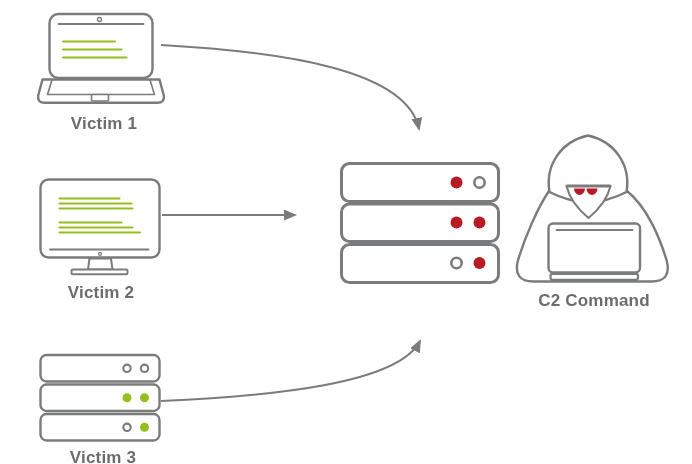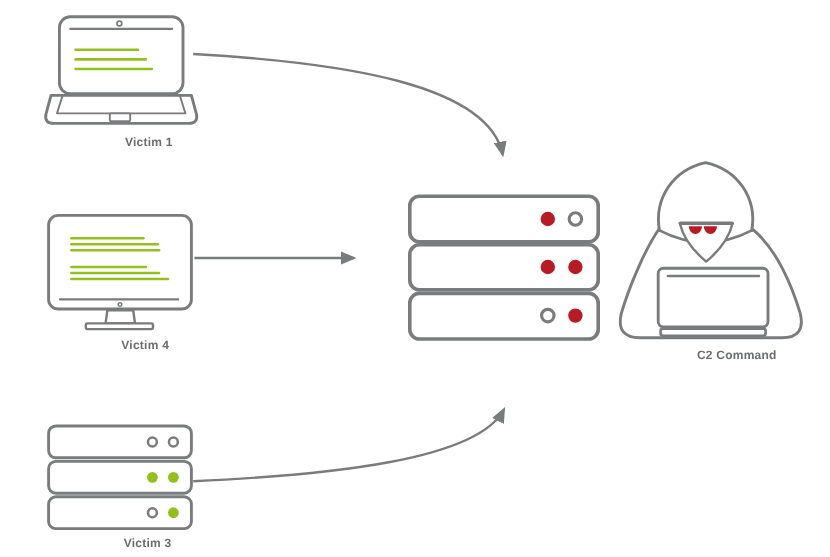--- a/index.html
+++ b/index.html
@@ -3,21 +3,21 @@
 <meta charset="utf-8">
 <style>
   html,body{margin:0;padding:0;background:#ffffff;}
   .stage{
     position:relative;width:692px;height:464px;background:#ffffff;overflow:hidden;
     font-family:"Liberation Sans", sans-serif;
   }
   .stage svg{position:absolute;left:0;top:0;}
   .node-label{
     position:absolute;transform:translateX(-50%);white-space:nowrap;
-    font-size:10px;font-weight:bold;letter-spacing:.2px;color:var(--label-color,#6b6c6e);margin-left:20px;
+    font-size:17px;font-weight:bold;letter-spacing:.2px;color:var(--label-color,#6b6c6e);
   }
 </style>
 </head>
 <body>
 
 <div class="stage">
 
   <svg width="692" height="464" viewBox="0 0 692 464">
     <defs>
       <marker id="ah" markerUnits="userSpaceOnUse" markerWidth="13" markerHeight="11" refX="11" refY="5.5" orient="auto">
@@ -95,17 +95,17 @@
       <path fill="#fff" stroke-width="2" d="M566.5 186 Q 570.5 203 588.5 218 Q 606.5 203 610.5 186 Z"></path>
       <path d="M567 186 H 610" stroke-width="3"></path>
       <g stroke="none" fill="#b71c24">
         <path d="M574 188.5 a5.5 6.5 0 0 0 11 0 Z"></path>
         <path d="M586.5 188.5 a5.5 6.5 0 0 0 11 0 Z"></path>
       </g>
     </g>
   </svg>
 
   <div class="node-label" style="left:104px;top:114px;">Victim 1</div>
-  <div class="node-label" style="left:101px;top:283px;">Victim 4</div>
+  <div class="node-label" style="left:101px;top:283px;">Victim 2</div>
   <div class="node-label" style="left:103px;top:448px;text-align:right;">Victim 3</div>
   <div class="node-label" style="left:594px;top:291px;">C2 Command</div>
 
 </div>
 
 </body></html>

